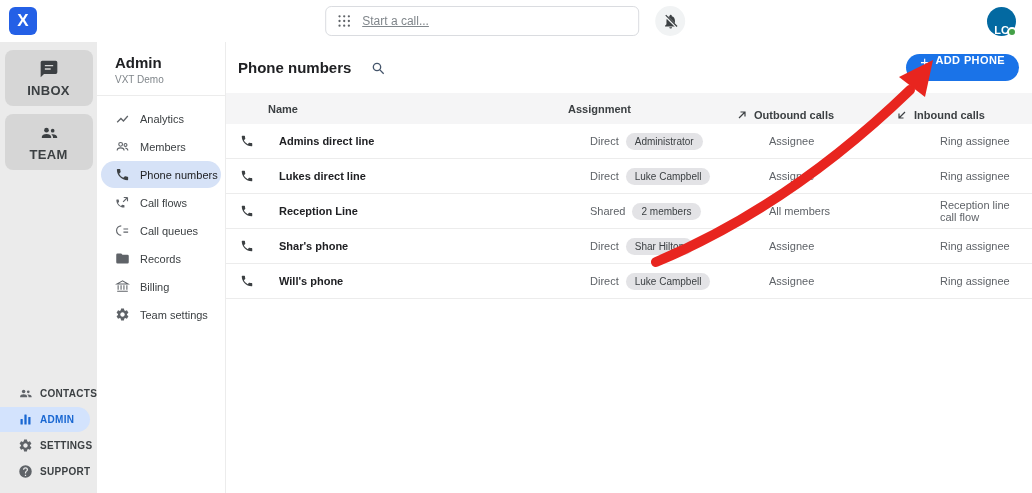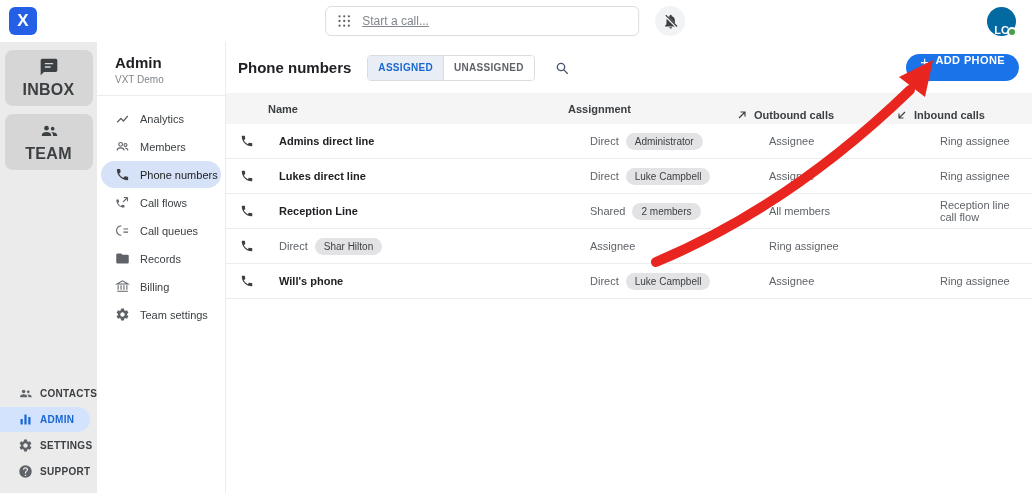--- a/index.html
+++ b/index.html
@@ -26,21 +26,21 @@
   .status-dot { position: absolute; right: -1px; bottom: -1px; width: 10px; height: 10px; border-radius: 50%;
                 background: #43a047; border: 2px solid #fff; }
 
   
   .body { flex: 1; display: flex; min-height: 0; }
 
   
   .rail { width: 97px; background: #ebebeb; display: flex; flex-direction: column; flex: 0 0 97px; }
   .rail-box { width: 88px; margin: 8px auto 0; height: 56px; background: #d6d6d6; border: none; border-radius: 8px;
               display: flex; flex-direction: column; align-items: center; justify-content: center; gap: 4px;
-              font-family: inherit; font-size: 16px; font-weight: bold; color: #3c4043; letter-spacing: .3px; cursor: pointer; }
+              font-family: inherit; font-size: 13px; font-weight: bold; color: #3c4043; letter-spacing: .3px; cursor: pointer; }
   .rail-box svg { width: 20px; height: 20px; color: #3c4043; }
   .rail-spacer { flex: 1; }
   .rail-bottom { padding-bottom: 8px; }
   .rail-item { display: flex; align-items: center; gap: 7px; height: 25px; padding-left: 18px; width: 90px;
                font-size: 10px; font-weight: bold; color: #3c4043; letter-spacing: .3px; cursor: pointer;
                border-radius: 0 13px 13px 0; margin-bottom: 1px; background: transparent; border: none; font-family: inherit; }
   .rail-item svg { width: 15px; height: 15px; color: #5f6368; flex: 0 0 15px; }
   .rail-item.active { background: #d3e3fd; color: #1967d2; }
   .rail-item.active svg { color: #1967d2; }
 
@@ -240,24 +240,20 @@
             <path d="M19.14 12.94c.04-.3.06-.61.06-.94 0-.32-.02-.64-.07-.94l2.03-1.58c.18-.14.23-.41.12-.61l-1.92-3.32c-.12-.22-.37-.29-.59-.22l-2.39.96c-.5-.38-1.03-.7-1.62-.94l-.36-2.54c-.04-.24-.24-.41-.48-.41h-3.84c-.24 0-.43.17-.47.41l-.36 2.54c-.59.24-1.13.57-1.62.94l-2.39-.96c-.22-.08-.47 0-.59.22L2.74 8.87c-.12.21-.08.47.12.61l2.03 1.58c-.05.3-.09.63-.09.94s.02.64.07.94l-2.03 1.58c-.18.14-.23.41-.12.61l1.92 3.32c.12.22.37.29.59.22l2.39-.96c.5.38 1.03.7 1.62.94l.36 2.54c.05.24.24.41.48.41h3.84c.24 0 .44-.17.47-.41l.36-2.54c.59-.24 1.13-.56 1.62-.94l2.39.96c.22.08.47 0 .59-.22l1.92-3.32c.12-.22.07-.47-.12-.61l-2.01-1.58zM12 15.6c-1.98 0-3.6-1.62-3.6-3.6s1.62-3.6 3.6-3.6 3.6 1.62 3.6 3.6-1.62 3.6-3.6 3.6z"></path>
           </svg>
           <span>Team settings</span>
         </button>
       </nav>
     </aside>
 
     <main class="main">
       <div class="main-header">
         <h1 class="page-title">Phone numbers</h1>
-        <div class="seg">
-          <button class="seg-btn active">ASSIGNED</button>
-          <button class="seg-btn">UNASSIGNED</button>
-        </div>
         <button class="search-btn">
           <svg viewBox="0 0 24 24" fill="none" stroke="currentColor" stroke-width="2">
             <circle cx="10.5" cy="10.5" r="5.5"></circle>
             <path d="M14.8 14.8L20.5 20.5"></path>
           </svg>
         </button>
         <button class="add-btn">
           <span class="plus">+</span>
           <span>ADD PHONE</span>
         </button>
@@ -325,20 +321,21 @@
         <span class="cell-plain">All members</span>
         <span class="cell-plain">Reception line call flow</span>
       </div>
 
       <div class="grid-row trow">
         <span class="phone-cell">
             <svg viewBox="0 0 24 24" fill="currentColor">
               <path d="M6.62 10.79c1.44 2.83 3.76 5.14 6.59 6.59l2.2-2.2c.27-.27.67-.36 1.02-.24 1.12.37 2.33.57 3.57.57.55 0 1 .45 1 1V20c0 .55-.45 1-1 1-9.39 0-17-7.61-17-17 0-.55.45-1 1-1h3.5c.55 0 1 .45 1 1 0 1.25.2 2.45.57 3.57.11.35.03.74-.25 1.02l-2.2 2.2z"></path>
             </svg>
           </span>
+        <span class="cell-name">Shar's phone</span>
         <span class="cell-assign">
           <span>Direct</span>
           <span class="badge">Shar Hilton</span>
         </span>
         <span class="cell-plain">Assignee</span>
         <span class="cell-plain">Ring assignee</span>
       </div>
 
       <div class="grid-row trow">
         <span class="phone-cell">

